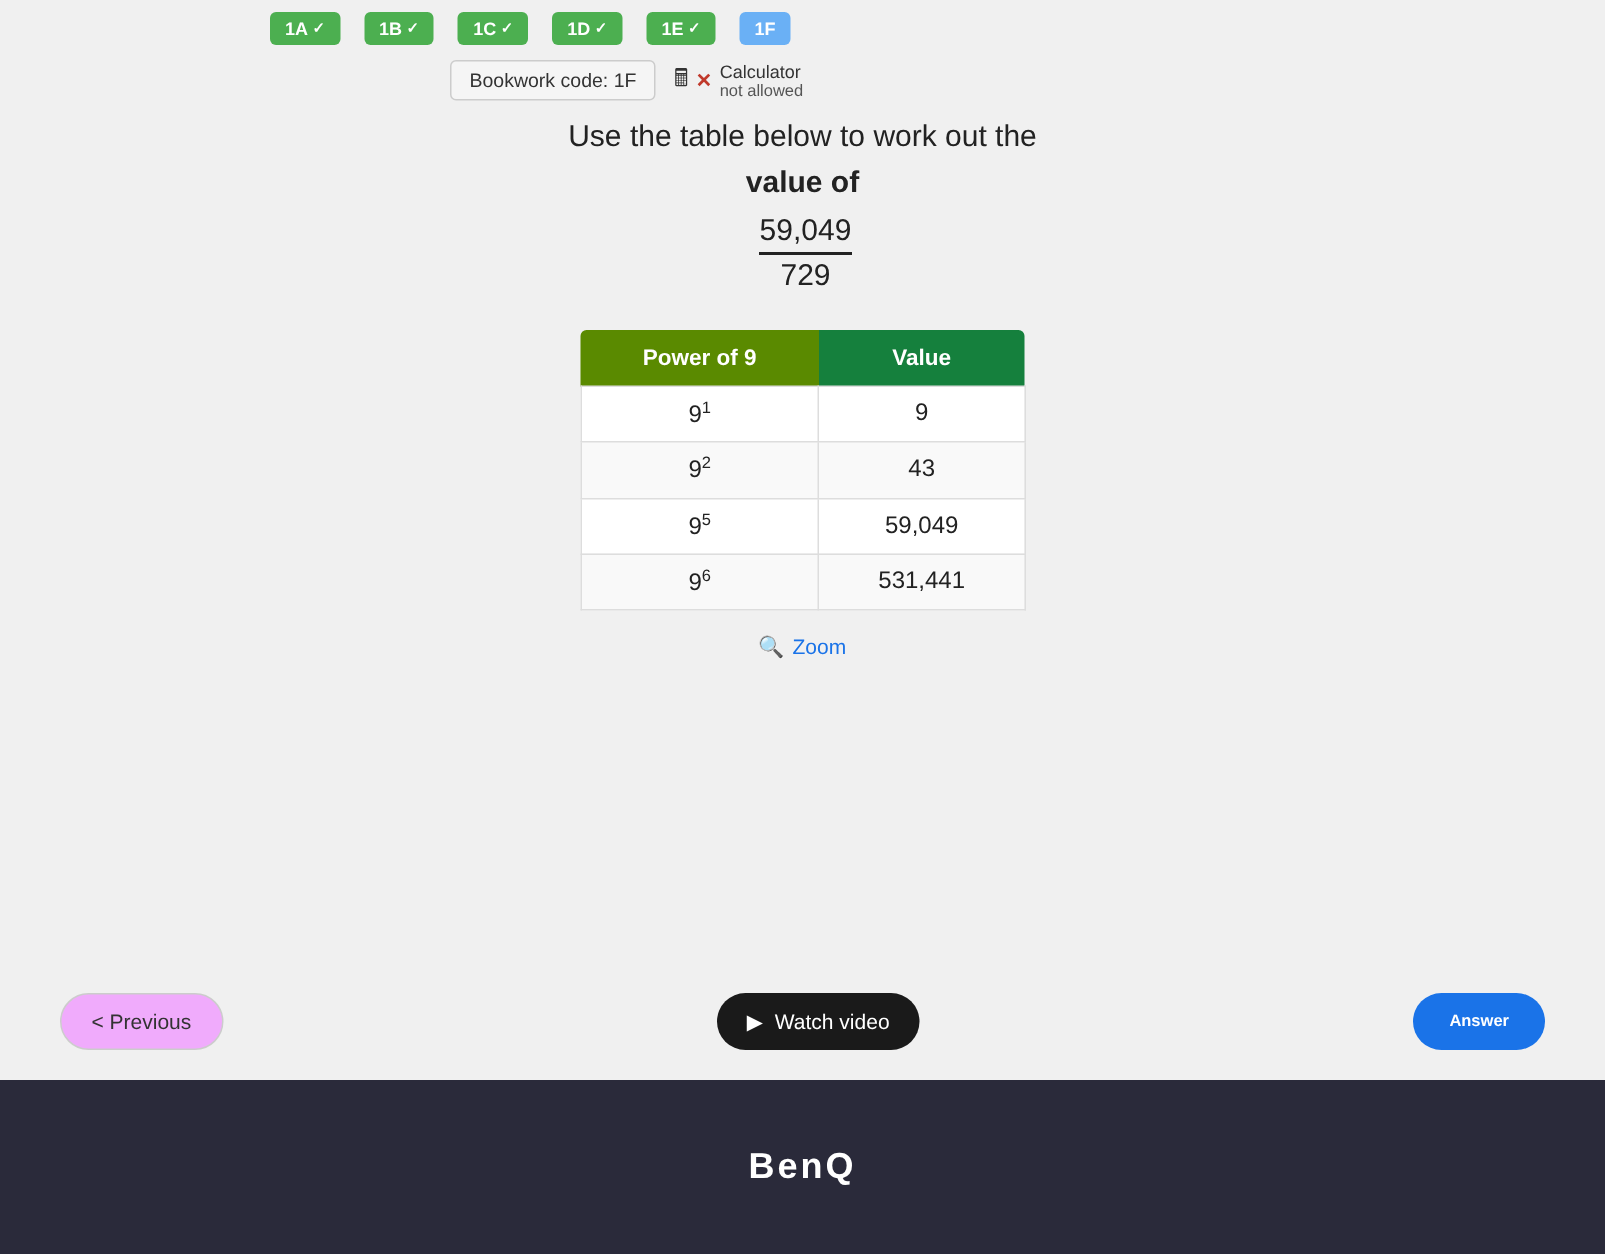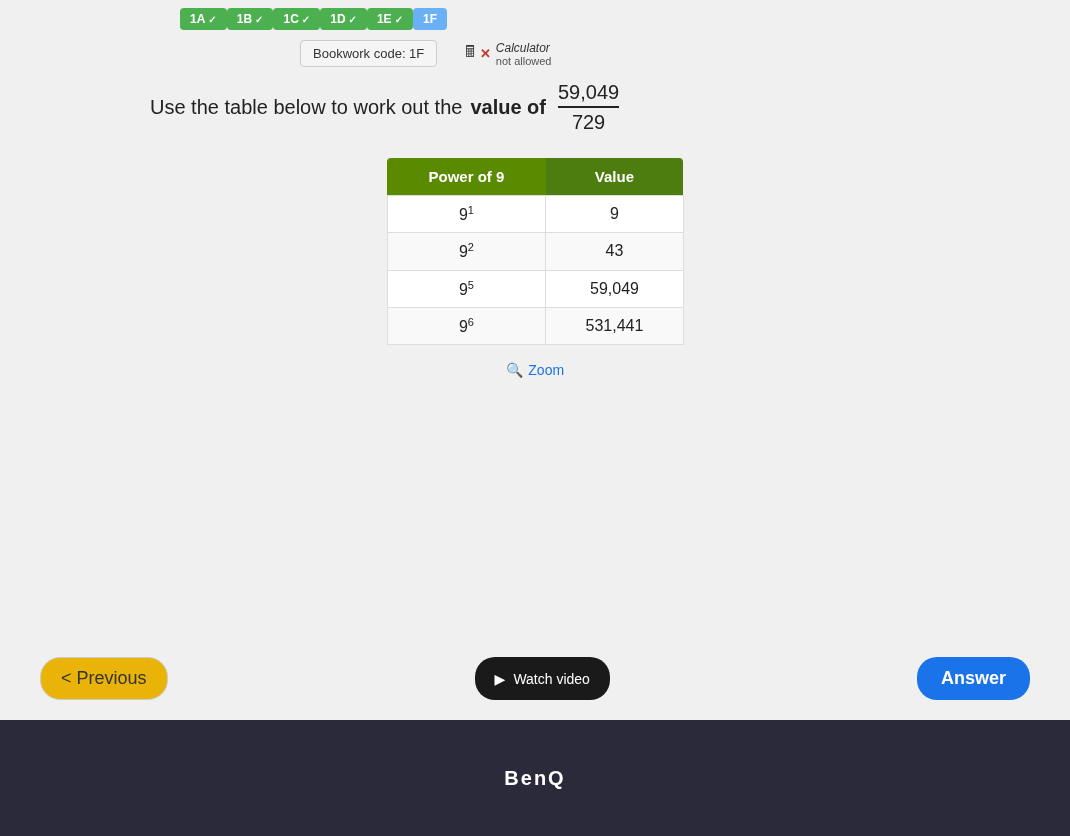--- a/index.html
+++ b/index.html
@@ -31,32 +31,32 @@
       width: 1070px;
       height: 116px;
       background: #2a2a3a;
       display: flex;
       align-items: center;
       justify-content: center;
     }
 
     .monitor-brand {
       color: #ffffff;
-      font-size: 20px;
+      font-size: 24px;
       font-weight: bold;
       letter-spacing: 2px;
     }
 
     
     .top-nav {
       position: absolute;
       top: 8px;
       left: 180px;
       display: flex;
-      gap: 0;
+      gap: 16px;
       align-items: center;
     }
 
     .nav-tab {
       background: #4caf50;
       color: white;
       padding: 4px 10px;
       border-radius: 4px;
       font-size: 12px;
       font-weight: bold;
@@ -80,21 +80,21 @@
       font-size: 10px;
     }
 
     
     .bookwork-area {
       position: absolute;
       top: 40px;
       left: 300px;
       display: flex;
       align-items: center;
-      gap: 28px;
+      gap: 12px;
     }
 
     .bookwork-code {
       background: #f5f5f5;
       border: 1px solid #ccc;
       padding: 5px 12px;
       border-radius: 4px;
       font-size: 13px;
       color: #333;
     }
@@ -122,20 +122,21 @@
 
     
     .question-text {
       font-size: 20px;
       color: #222;
       margin-bottom: 24px;
       display: flex;
       align-items: center;
       gap: 8px;
       flex-wrap: wrap;
+      flex-direction: column;
     }
 
     .fraction {
       display: inline-flex;
       flex-direction: column;
       align-items: center;
       font-size: 20px;
       line-height: 1.2;
       margin-left: 4px;
     }
@@ -165,21 +166,21 @@
       text-align: center;
     }
 
     .th-power {
       background: #5a8a00;
       color: white;
       border-radius: 4px 0 0 0;
     }
 
     .th-value {
-      background: #4d7c0f;
+      background: #15803d;
       color: white;
       border-radius: 0 4px 0 0;
     }
 
     .powers-table td {
       padding: 8px 24px;
       text-align: center;
       font-size: 16px;
       color: #222;
       border: 1px solid #ddd;
@@ -217,25 +218,25 @@
       position: absolute;
       bottom: 20px;
       left: 0;
       right: 0;
       display: flex;
       justify-content: space-between;
       padding: 0 40px;
     }
 
     .prev-btn {
-      background: #eab308;
+      background: #f0abfc;
       border: 1px solid #ccc;
       border-radius: 20px;
       padding: 10px 20px;
-      font-size: 18px;
+      font-size: 14px;
       color: #333;
       cursor: pointer;
       display: flex;
       align-items: center;
       gap: 5px;
     }
 
     .watch-video-btn {
       background: #1a1a1a;
       border: none;
@@ -247,21 +248,21 @@
       display: flex;
       align-items: center;
       gap: 8px;
     }
 
     .answer-btn {
       background: #1a73e8;
       border: none;
       border-radius: 20px;
       padding: 10px 24px;
-      font-size: 18px;
+      font-size: 11px;
       color: white;
       cursor: pointer;
       font-weight: bold;
     }
   </style>
 </head>
 <body>
 
 <div class="monitor-screen">
 
@@ -292,21 +293,21 @@
   </div>
 
   <div class="bookwork-area">
     <div class="bookwork-code">
       <span>Bookwork code: 1F</span>
     </div>
     <div class="calculator-label">
       <span class="calc-icon">🖩</span>
       <span style="color:#c0392b; font-weight:bold; font-size:13px;">✕</span>
       <div>
-        <div style="font-size:12px; color:#333;font-style:italic;">Calculator</div>
+        <div style="font-size:12px; color:#333;">Calculator</div>
         <div style="font-size:11px; color:#555;">not allowed</div>
       </div>
     </div>
   </div>
 
   <div class="main-content">
 
     <div class="question-text">
       <span>Use the table below to work out the</span>
       <strong>value of</strong>

